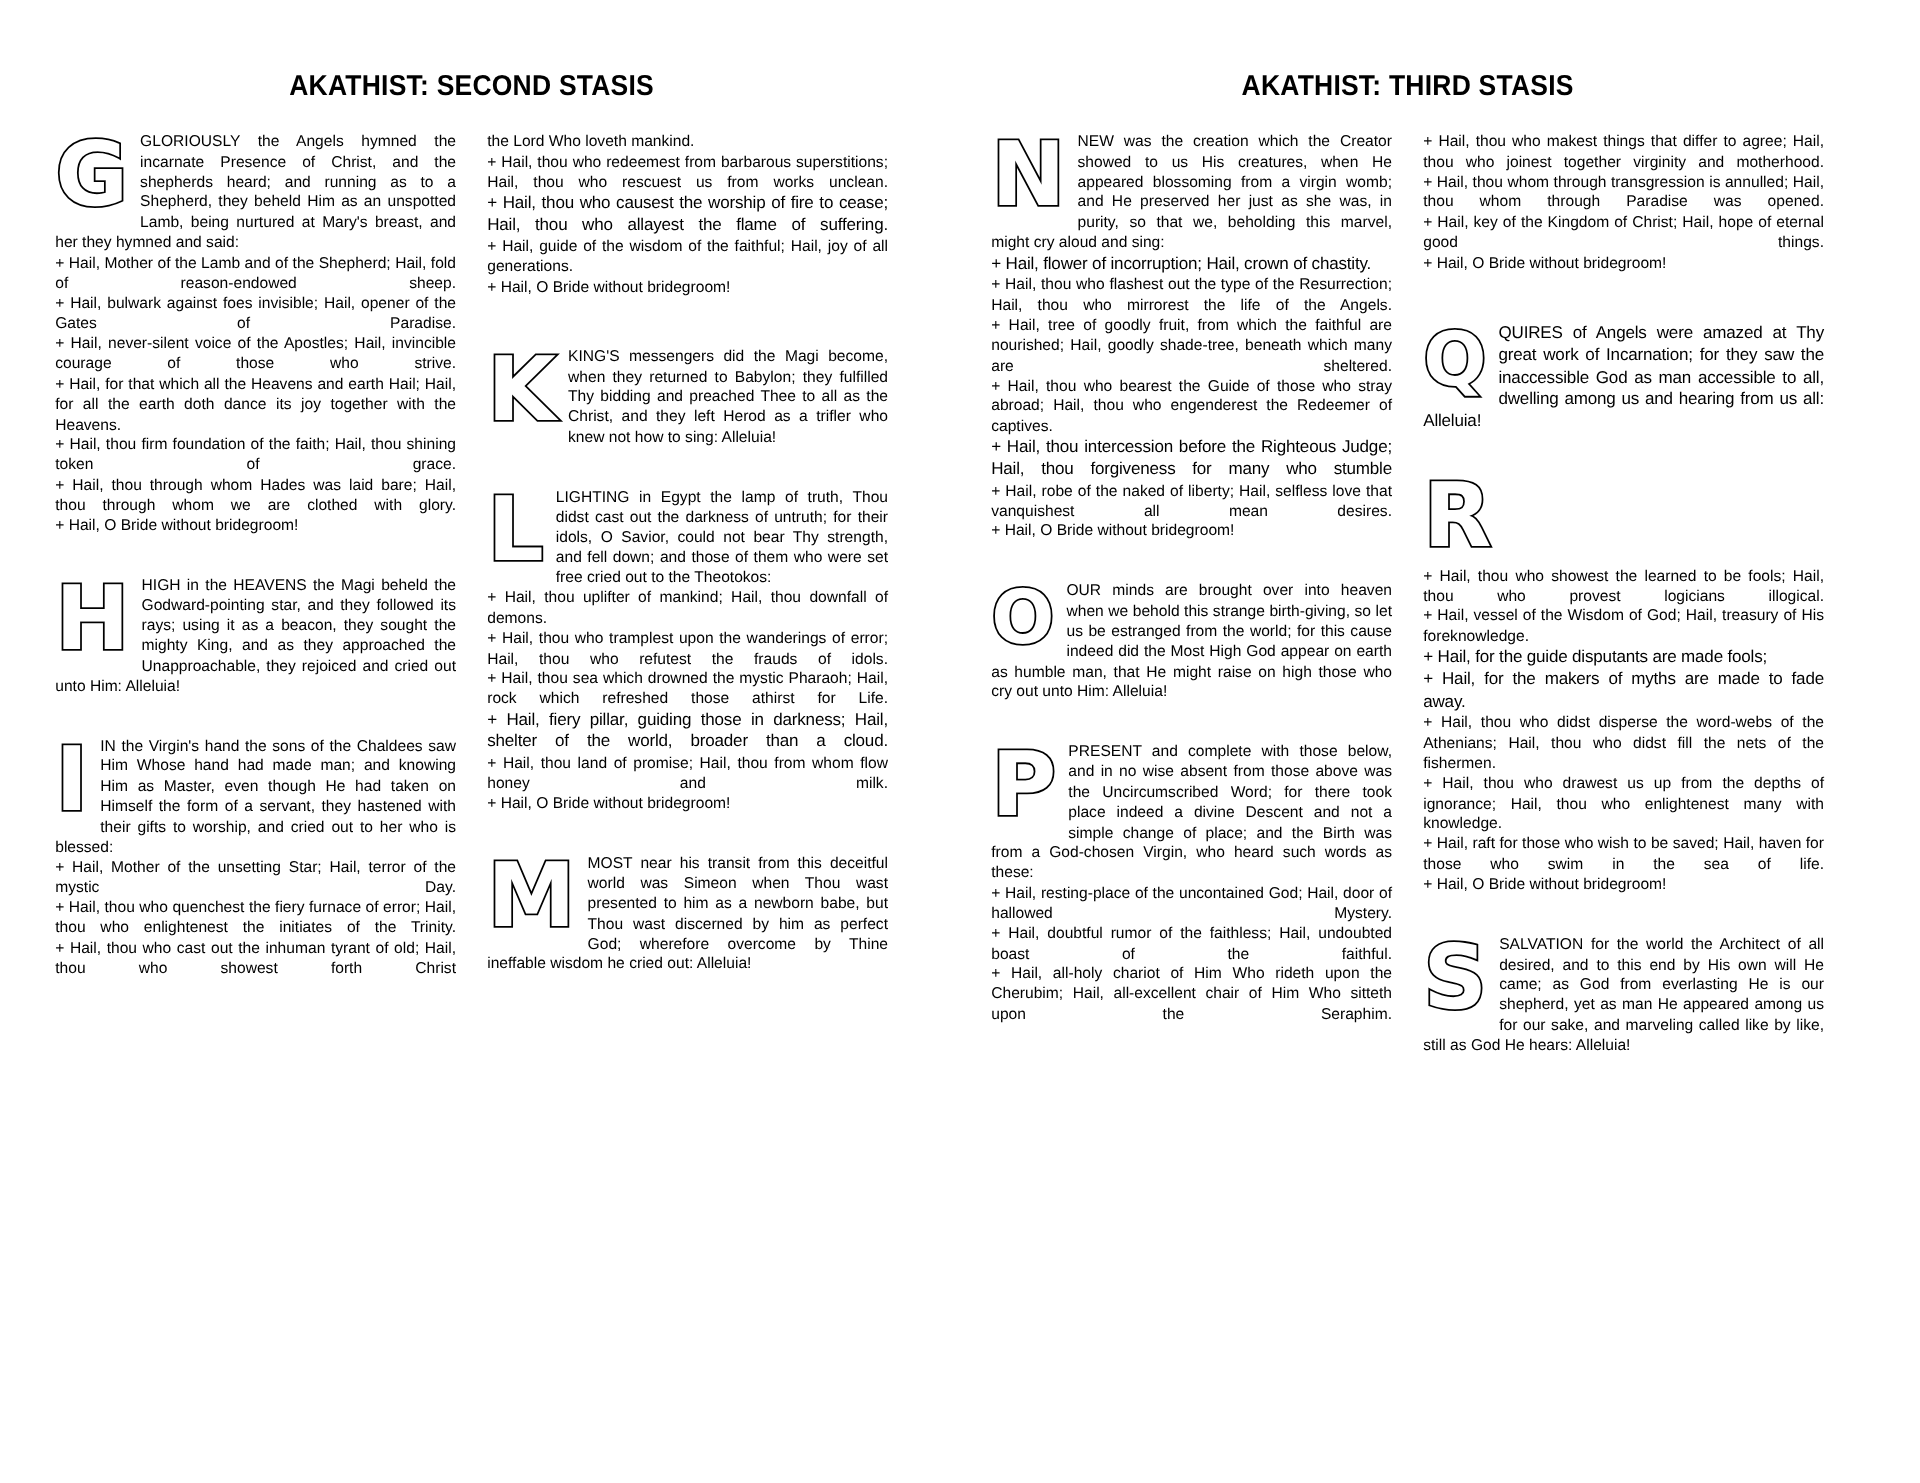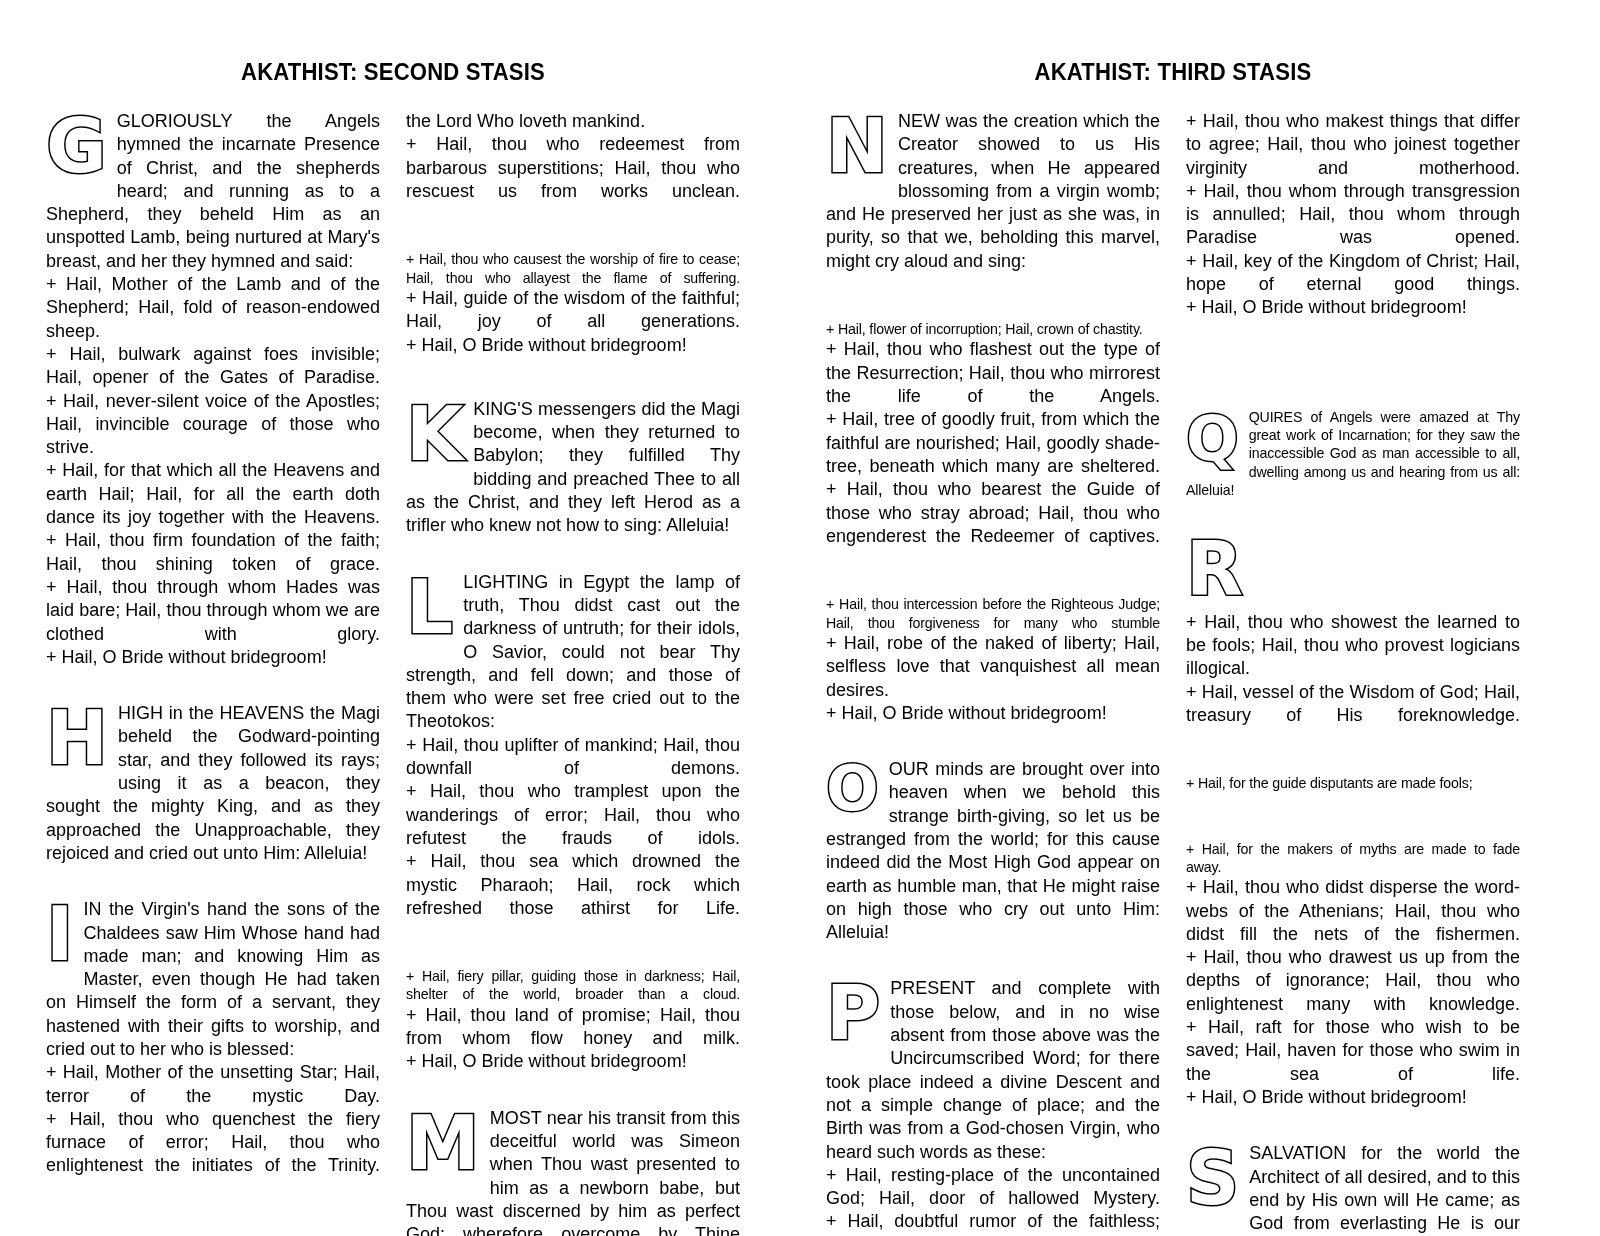--- a/index.html
+++ b/index.html
@@ -69,33 +69,32 @@
     paint-order: stroke fill;
     letter-spacing: 0;
     height: 76px;
   }
   .dropcap.small {
     font-size: 62px;
     height: 64px;
   }
 
   .para {
-    font-size: 18px;
+    font-size: 13px;
     line-height: 1.295;
     text-align: justify;
     text-justify: inter-word;
     margin: 0;
     hyphens: none;
   }
   
   .para.lead { text-indent: 0; }
   .para.xsm {
     font-size: 14.2px;
     letter-spacing: -0.15px;
-    margin-top: 47px;
   }
   .stretch { text-align-last: justify; }
   .clearer { clear: both; height: 0; }
   .gap-m { height: 16px; }
   .gap-l { height: 24px; }
 </style>
 </head>
 <body>
 
 <div class="page">
@@ -129,20 +128,21 @@
         </div>
 
         <div class="gap-m"></div>
 
         <div class="stanza">
           <span class="dropcap">I</span>
           <p class="para lead">IN the Virgin's hand the sons of the Chaldees saw Him Whose hand had made man; and knowing Him as Master, even though He had taken on Himself the form of a servant, they hastened with their gifts to worship, and cried out to her who is blessed:</p>
           <div class="clearer"></div>
           <p class="para stretch">+ Hail, Mother of the unsetting Star; Hail, terror of the mystic Day.</p>
           <p class="para stretch">+ Hail, thou who quenchest the fiery furnace of error; Hail, thou who enlightenest the initiates of the Trinity.</p>
+          <p class="para stretch">+ Hail, thou who cast out the inhuman tyrant of old; Hail, thou who showest forth Christ</p>
         </div>
 
       </div>
 
       <div class="col">
 
         <div class="stanza">
           <p class="para">the Lord Who loveth mankind.</p>
           <p class="para stretch">+ Hail, thou who redeemest from barbarous superstitions; Hail, thou who rescuest us from works unclean.</p>
           <p class="para xsm stretch">+ Hail, thou who causest the worship of fire to cease; Hail, thou who allayest the flame of suffering.</p>

